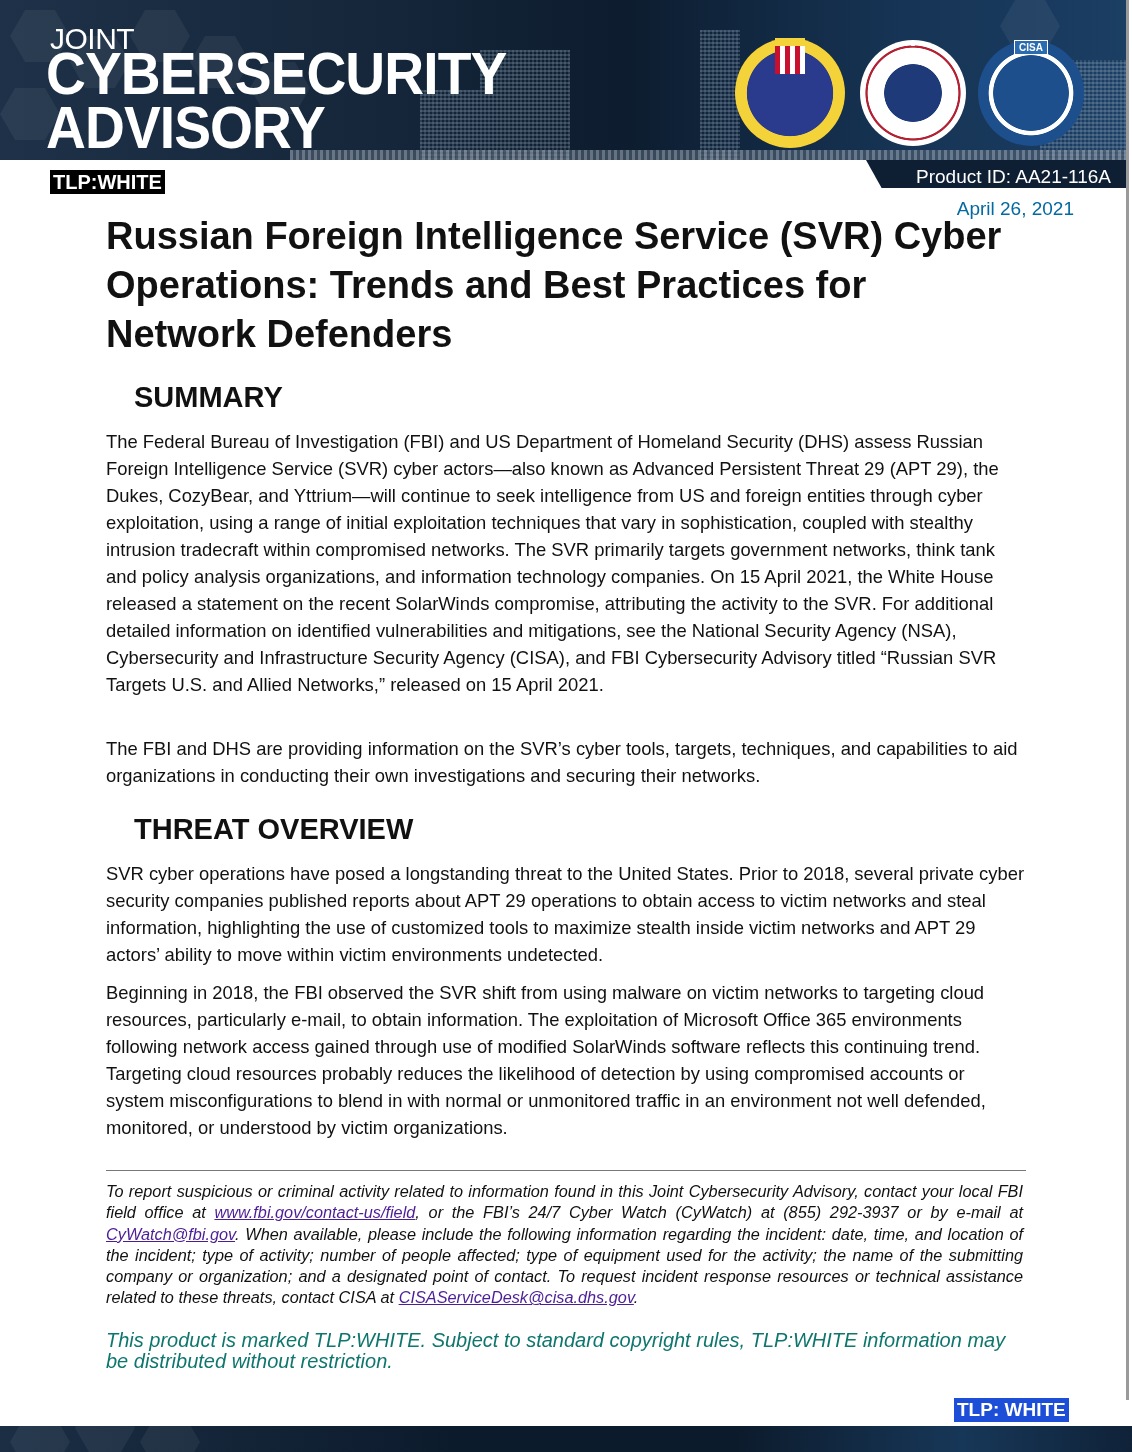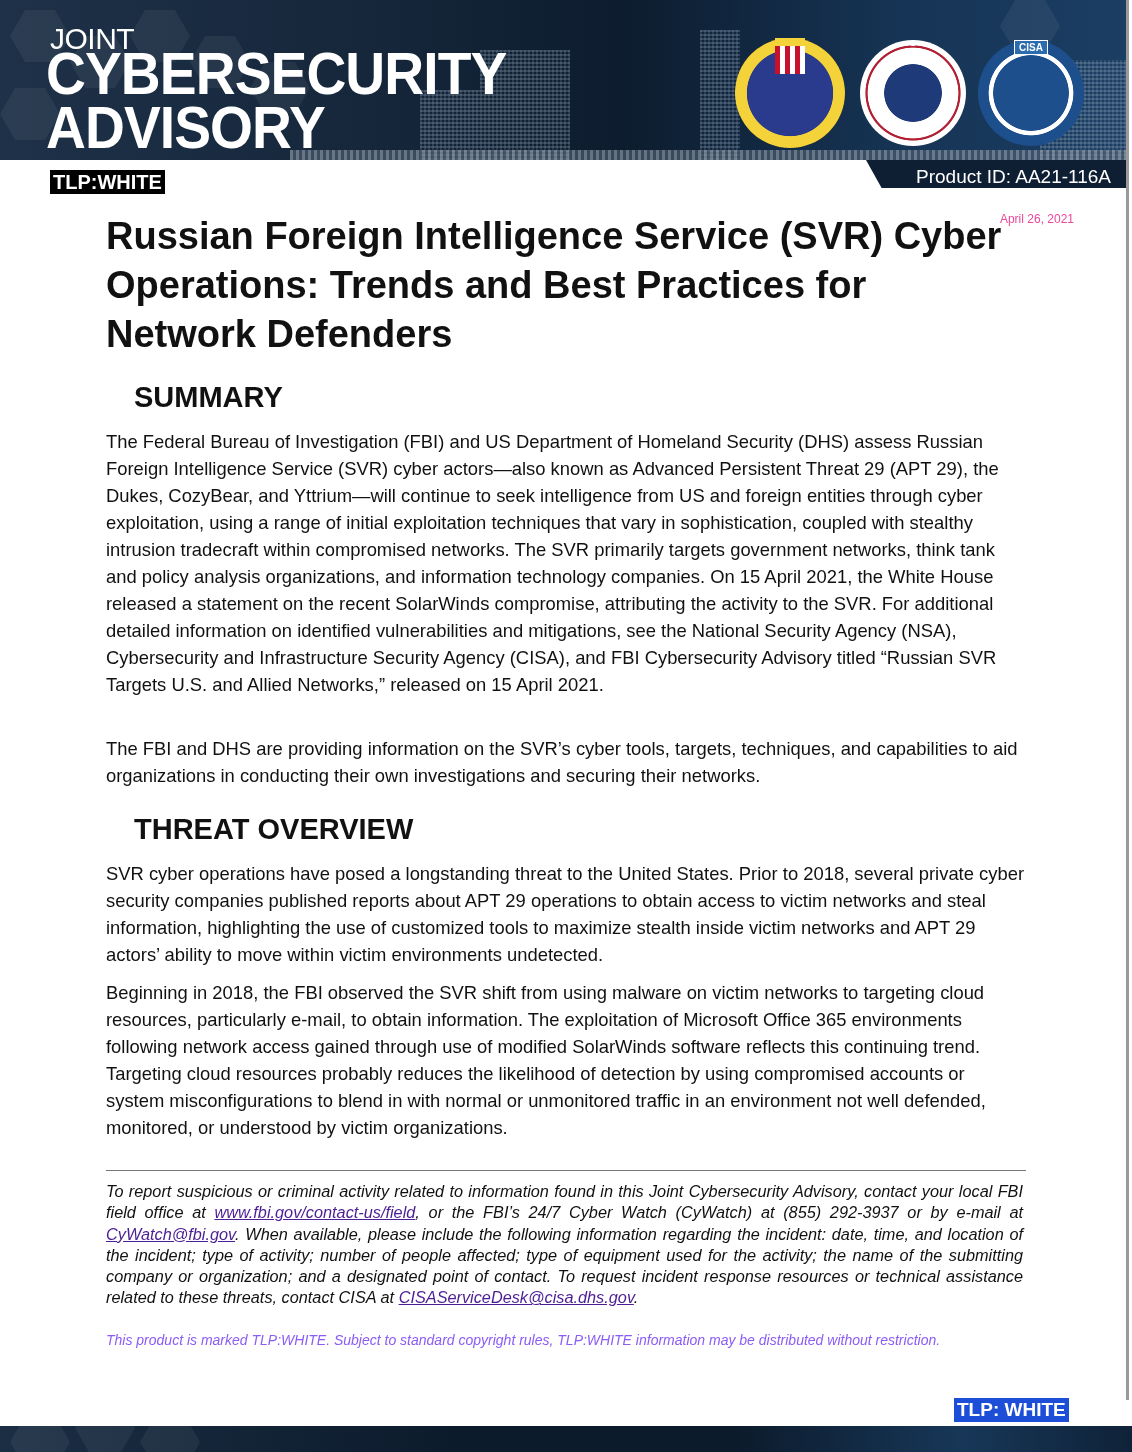--- a/index.html
+++ b/index.html
@@ -27,32 +27,32 @@
   .seal-fbi-inner { width: 30px; height: 36px; background: repeating-linear-gradient(90deg, #c8102e 0 5px, #fff 5px 10px); border-top: 8px solid #f4d23a; }
   .seal-dhs { left: 860px; top: 40px; width: 106px; height: 106px; background: radial-gradient(circle, #1f3a78 0 38%, #fff 39% 60%, #b22234 61% 63%, #fff 64% 92%, #9aa3ad 93% 100%); }
   .seal-cisa { left: 978px; top: 40px; width: 106px; height: 106px; background: radial-gradient(circle, #1d4f8c 0 50%, #fff 51% 56%, #1d4f8c 57% 88%, #fff 89% 100%); }
   .seal-label { font-size: 7px; font-weight: 700; color: #fff; }
   .cisa-badge { background: #2b6cb0; color: #fff; font-size: 10px; font-weight: 700; padding: 1px 4px; border: 1px solid #fff; }
 
   .tlp-top { position: absolute; left: 50px; top: 170px; background: #000; color: #fff; font-weight: 700; font-size: 20px; padding: 0 3px; line-height: 24px; }
   .product-bar { position: absolute; left: 866px; top: 160px; width: 260px; height: 28px; background: #0f1f33;
     clip-path: polygon(0 0, 100% 0, 100% 100%, 6% 100%); }
   .product-id { position: absolute; left: 916px; top: 166px; color: #fff; font-size: 19px; }
-  .date { position: absolute; right: 58px; top: 212px; color: #ec4899; font-size: 12px; }
+  .date { position: absolute; right: 58px; top: 198px; color: #0369a1; font-size: 19px; }
 
   .right-border { position: absolute; left: 1126px; top: 0; width: 3px; height: 1400px; background: #9a9a9a; }
 
   .doc-title { position: absolute; left: 106px; top: 212px; width: 900px; font-size: 38px; font-weight: 700; line-height: 49px; color: #111; }
   h2.section { position: absolute; left: 106px; font-size: 29px; font-weight: 700; color: #111; margin-left: 28px; }
   .para { position: absolute; left: 106px; width: 920px; font-size: 18.4px; line-height: 27px; color: #111; }
 
   .footer-rule { position: absolute; left: 106px; top: 1170px; width: 920px; height: 1px; background: #777; }
   .contact { position: absolute; left: 106px; top: 1181px; width: 917px; font-size: 16.3px; line-height: 21.3px; font-style: italic; color: #111; text-align: justify; }
   .contact a { color: #4c1d95; text-decoration: underline; }
-  .tlp-note { position: absolute; left: 106px; top: 1330px; width: 917px; font-size: 14px; line-height: 21.3px; font-style: italic; color: #8b5cf6; }
+  .tlp-note { position: absolute; left: 106px; top: 1330px; width: 917px; font-size: 20px; line-height: 21.3px; font-style: italic; color: #0f766e; }
 
   .tlp-bottom { position: absolute; left: 954px; top: 1398px; background: #1d4ed8; color: #fff; font-weight: 700; font-size: 19px; padding: 0 3px; line-height: 24px; }
   .footer-banner { position: absolute; left: 0; top: 1426px; width: 1132px; height: 26px;
     background: linear-gradient(90deg, #1b2e44 0%, #0c1b2c 40%, #0c1b2c 65%, #173758 85%, #0f2238 100%); overflow: hidden; }
 </style>
 </head>
 <body>
 
 <div class="header-banner">
   <div class="hex" style="left:10px;top:10px"></div>

